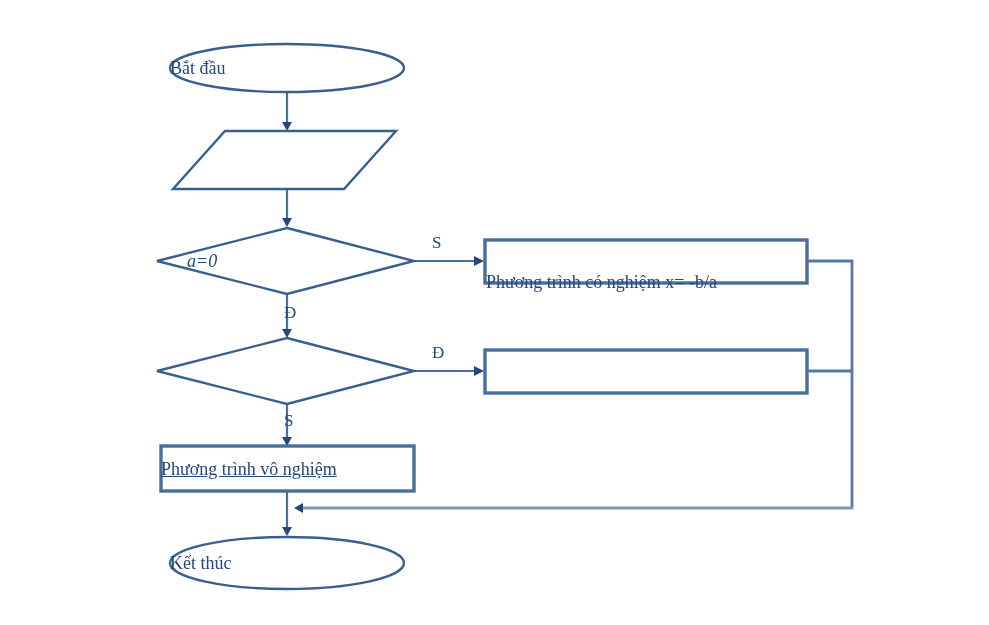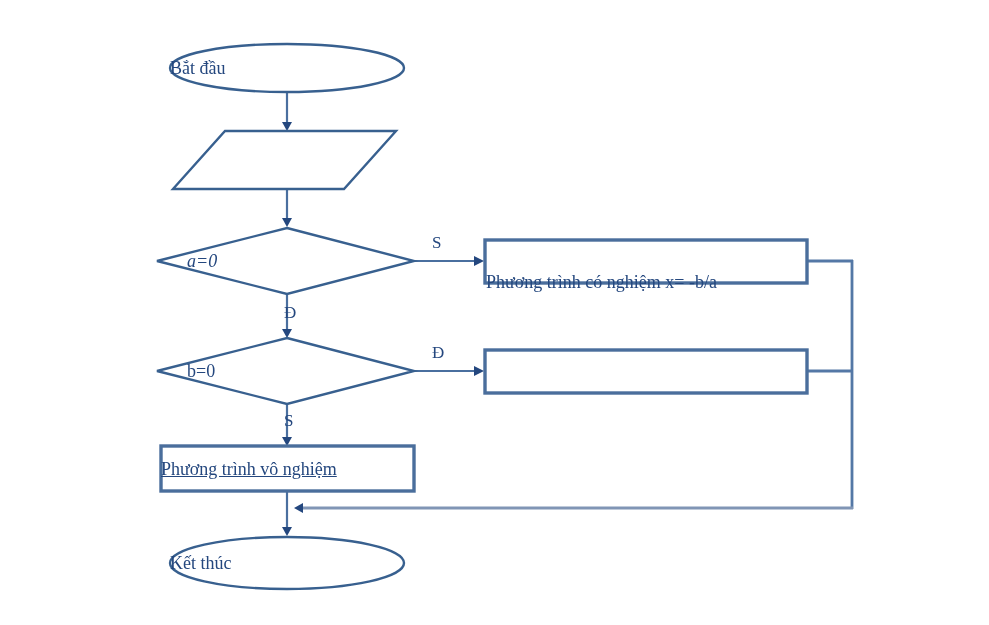--- a/index.html
+++ b/index.html
@@ -106,21 +106,20 @@
     <ellipse class="shape" cx="287" cy="563" rx="117" ry="26" stroke="#38608f"></ellipse>
   </svg>
 
   <div class="lbl" style="left:170px; top:57px; width:234px;">Bắt đầu</div>
 
 
   <div class="lbl" style="left:187px; top:250px; width:200px;font-style:italic;">a=0</div>
 
   <div class="lbl" style="left:486px; top:251px; width:320px;margin-top:20px;">Phương trình có nghiệm x= -b/a</div>
 
-  <div class="lbl" style="left:187px; top:360px; width:200px;">b=0</div>
 
 
   <div class="lbl" style="left:161px; top:458px; width:253px;text-decoration:underline;">Phương trình vô nghiệm</div>
 
   <div class="lbl" style="left:170px; top:552px; width:234px;">Kết thúc</div>
 
   <div class="lbl branch" style="left:432px; top:232px; width:30px;">S</div>
 
   <div class="lbl branch" style="left:284px; top:302px; width:30px;">Đ</div>
 

